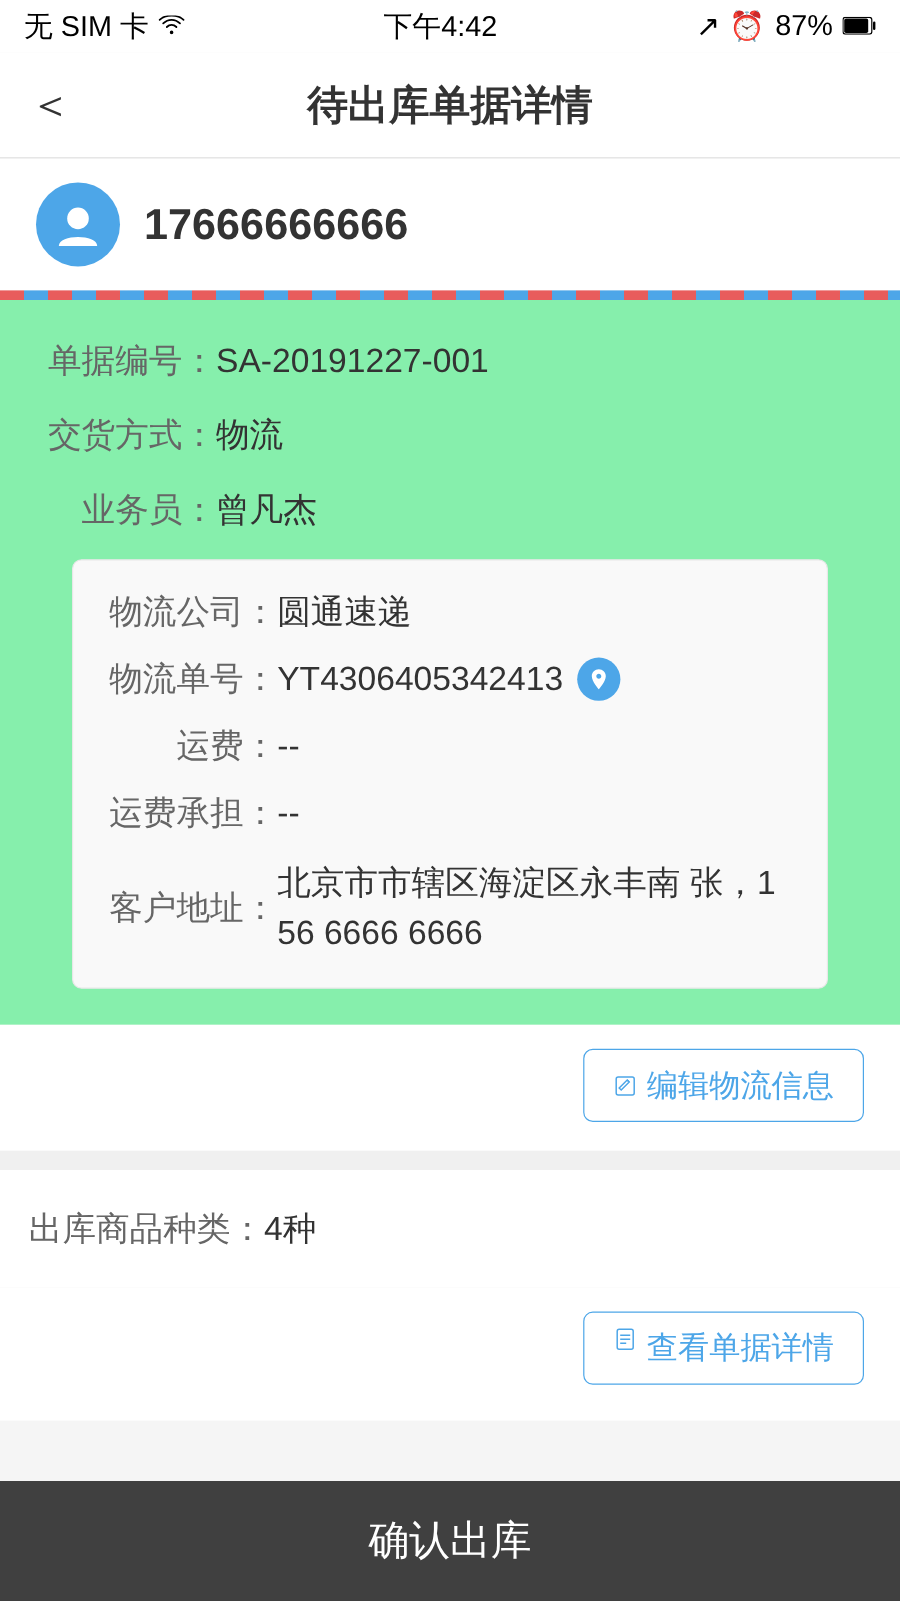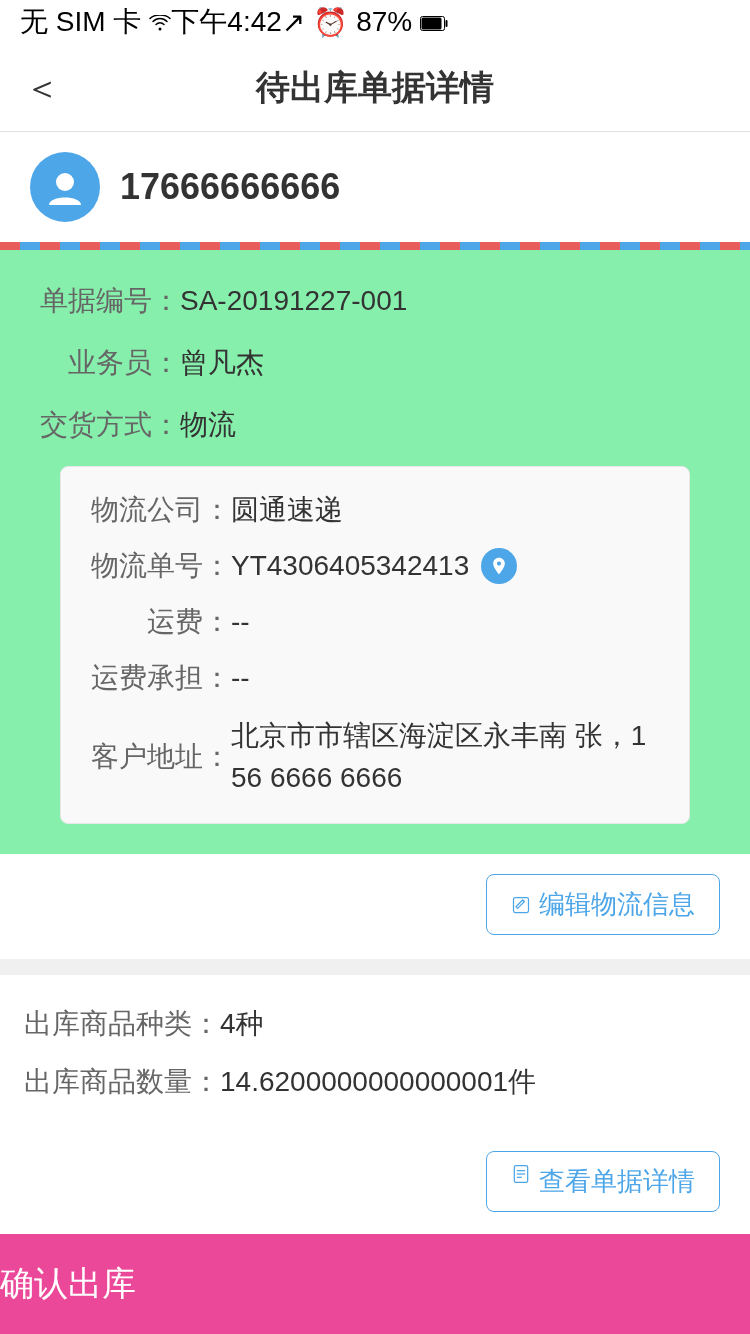--- a/index.html
+++ b/index.html
@@ -14,23 +14,23 @@
       position: relative;
     }
 
     
     .status-bar {
       width: 750px;
       height: 44px;
       background: #fff;
       display: flex;
       align-items: center;
-      justify-content: flex-start;
+      justify-content: space-between;
       padding: 0 20px;
-      font-size: 28px;
+      font-size: 24px;
       color: #000;
     }
     .status-left { display: flex; align-items: center; gap: 8px; }
     .status-right { display: flex; align-items: center; gap: 8px; }
 
     
     .nav-bar {
       width: 750px;
       height: 88px;
       background: #fff;
@@ -257,23 +257,24 @@
       background: #f5f5f5;
     }
 
     
     .confirm-btn-bar {
       position: fixed;
       bottom: 0;
       left: 0;
       width: 750px;
       height: 100px;
-      background: #ec4899;
-      display: flex;
-      align-items: center;
+      background: #404040;
+      display: flex;
+      align-items: center;
+      justify-content: center;
       cursor: pointer;
     }
     .confirm-btn-text {
       color: #fff;
       font-size: 34px;
       font-weight: 500;
     }
   </style>
 </head>
 <body>
@@ -325,26 +326,26 @@
   </div>
 
   <div class="dashed-divider"></div>
 
   <div class="info-section">
     <div class="info-row">
       <span class="info-label">单据编号：</span>
       <span class="info-value">SA-20191227-001</span>
     </div>
     <div class="info-row">
+      <span class="info-label">交货方式：</span>
+      <span class="info-value">物流</span>
+    </div>
+    <div class="info-row">
       <span class="info-label">业务员：</span>
       <span class="info-value">曾凡杰</span>
-    </div>
-    <div class="info-row">
-      <span class="info-label">交货方式：</span>
-      <span class="info-value">物流</span>
     </div>
 
     <div class="logistics-card">
       <div class="logistics-row">
         <span class="logistics-label">物流公司：</span>
         <span class="logistics-value">圆通速递</span>
       </div>
       <div class="logistics-row">
         <span class="logistics-label">物流单号：</span>
         <div class="tracking-row">
@@ -382,24 +383,20 @@
     </button>
   </div>
 
   <div class="section-divider"></div>
 
   <div class="goods-section">
     <div class="goods-row">
       <span class="goods-label">出库商品种类：</span>
       <span class="goods-value">4种</span>
     </div>
-    <div class="goods-row">
-      <span class="goods-label">出库商品数量：</span>
-      <span class="goods-value">14.62000000000000​01件</span>
-    </div>
   </div>
 
   <div class="view-btn-row">
     <button class="view-btn">
       <svg width="20" height="20" viewBox="0 0 24 24" fill="none">
         <rect x="4" y="2" width="16" height="20" rx="2" stroke="#4da6e8" stroke-width="1.5" fill="none"></rect>
         <line x1="7" y1="8" x2="17" y2="8" stroke="#4da6e8" stroke-width="1.5"></line>
         <line x1="7" y1="12" x2="17" y2="12" stroke="#4da6e8" stroke-width="1.5"></line>
         <line x1="7" y1="16" x2="13" y2="16" stroke="#4da6e8" stroke-width="1.5"></line>
       </svg>

